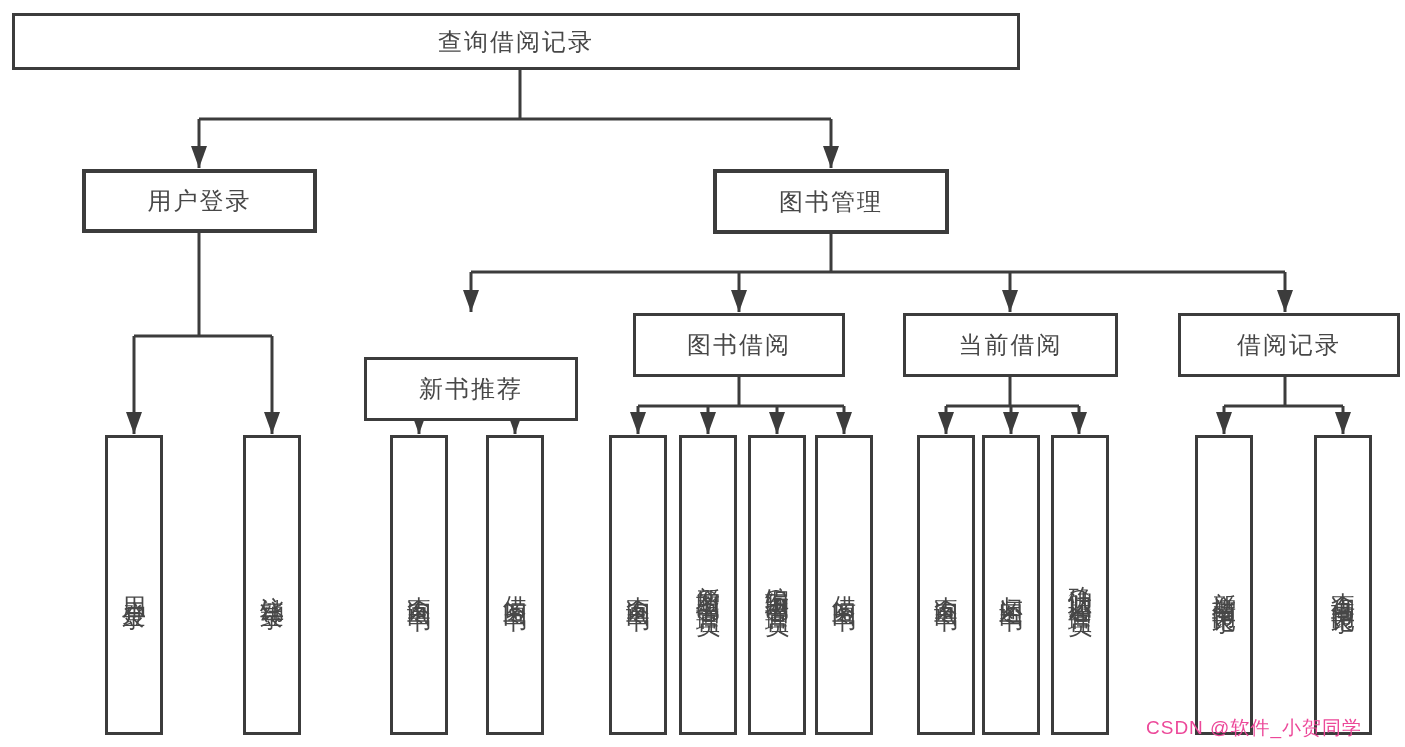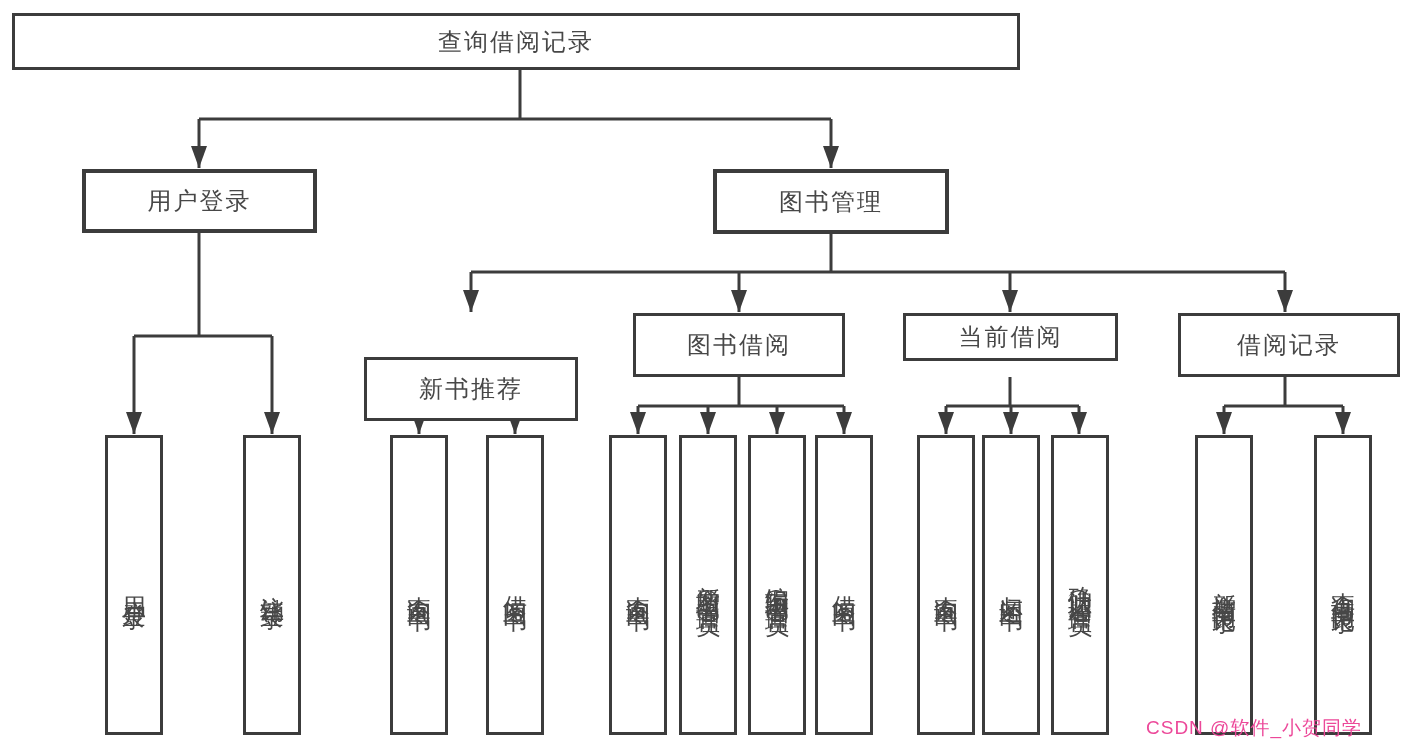--- a/index.html
+++ b/index.html
@@ -75,21 +75,21 @@
     </g>
   </svg>
 
   <div class="box" style="left:12px;top:13px;width:1008px;height:57px;">查询借阅记录</div>
 
   <div class="box lv2" style="left:82px;top:169px;width:235px;height:64px;">用户登录</div>
   <div class="box lv2" style="left:713px;top:169px;width:236px;height:65px;">图书管理</div>
 
   <div class="box lv3" style="left:364px;top:313px;width:214px;height:64px;margin-top:44px;">新书推荐</div>
   <div class="box lv3" style="left:633px;top:313px;width:212px;height:64px;">图书借阅</div>
-  <div class="box lv3" style="left:903px;top:313px;width:215px;height:48px;">当前借阅</div>
+  <div class="box lv3" style="left:903px;top:313px;width:215px;height:64px;">当前借阅</div>
   <div class="box lv3" style="left:1178px;top:313px;width:222px;height:64px;">借阅记录</div>
 
   <div class="leaf" style="left:105px;">用户登录</div>
   <div class="leaf" style="left:243px;">注销登录</div>
 
   <div class="leaf" style="left:390px;">查询图书</div>
   <div class="leaf" style="left:486px;">借阅图书</div>
 
   <div class="leaf" style="left:609px;">查询图书</div>
   <div class="leaf" style="left:679px;">新增图书（管理员）</div>

